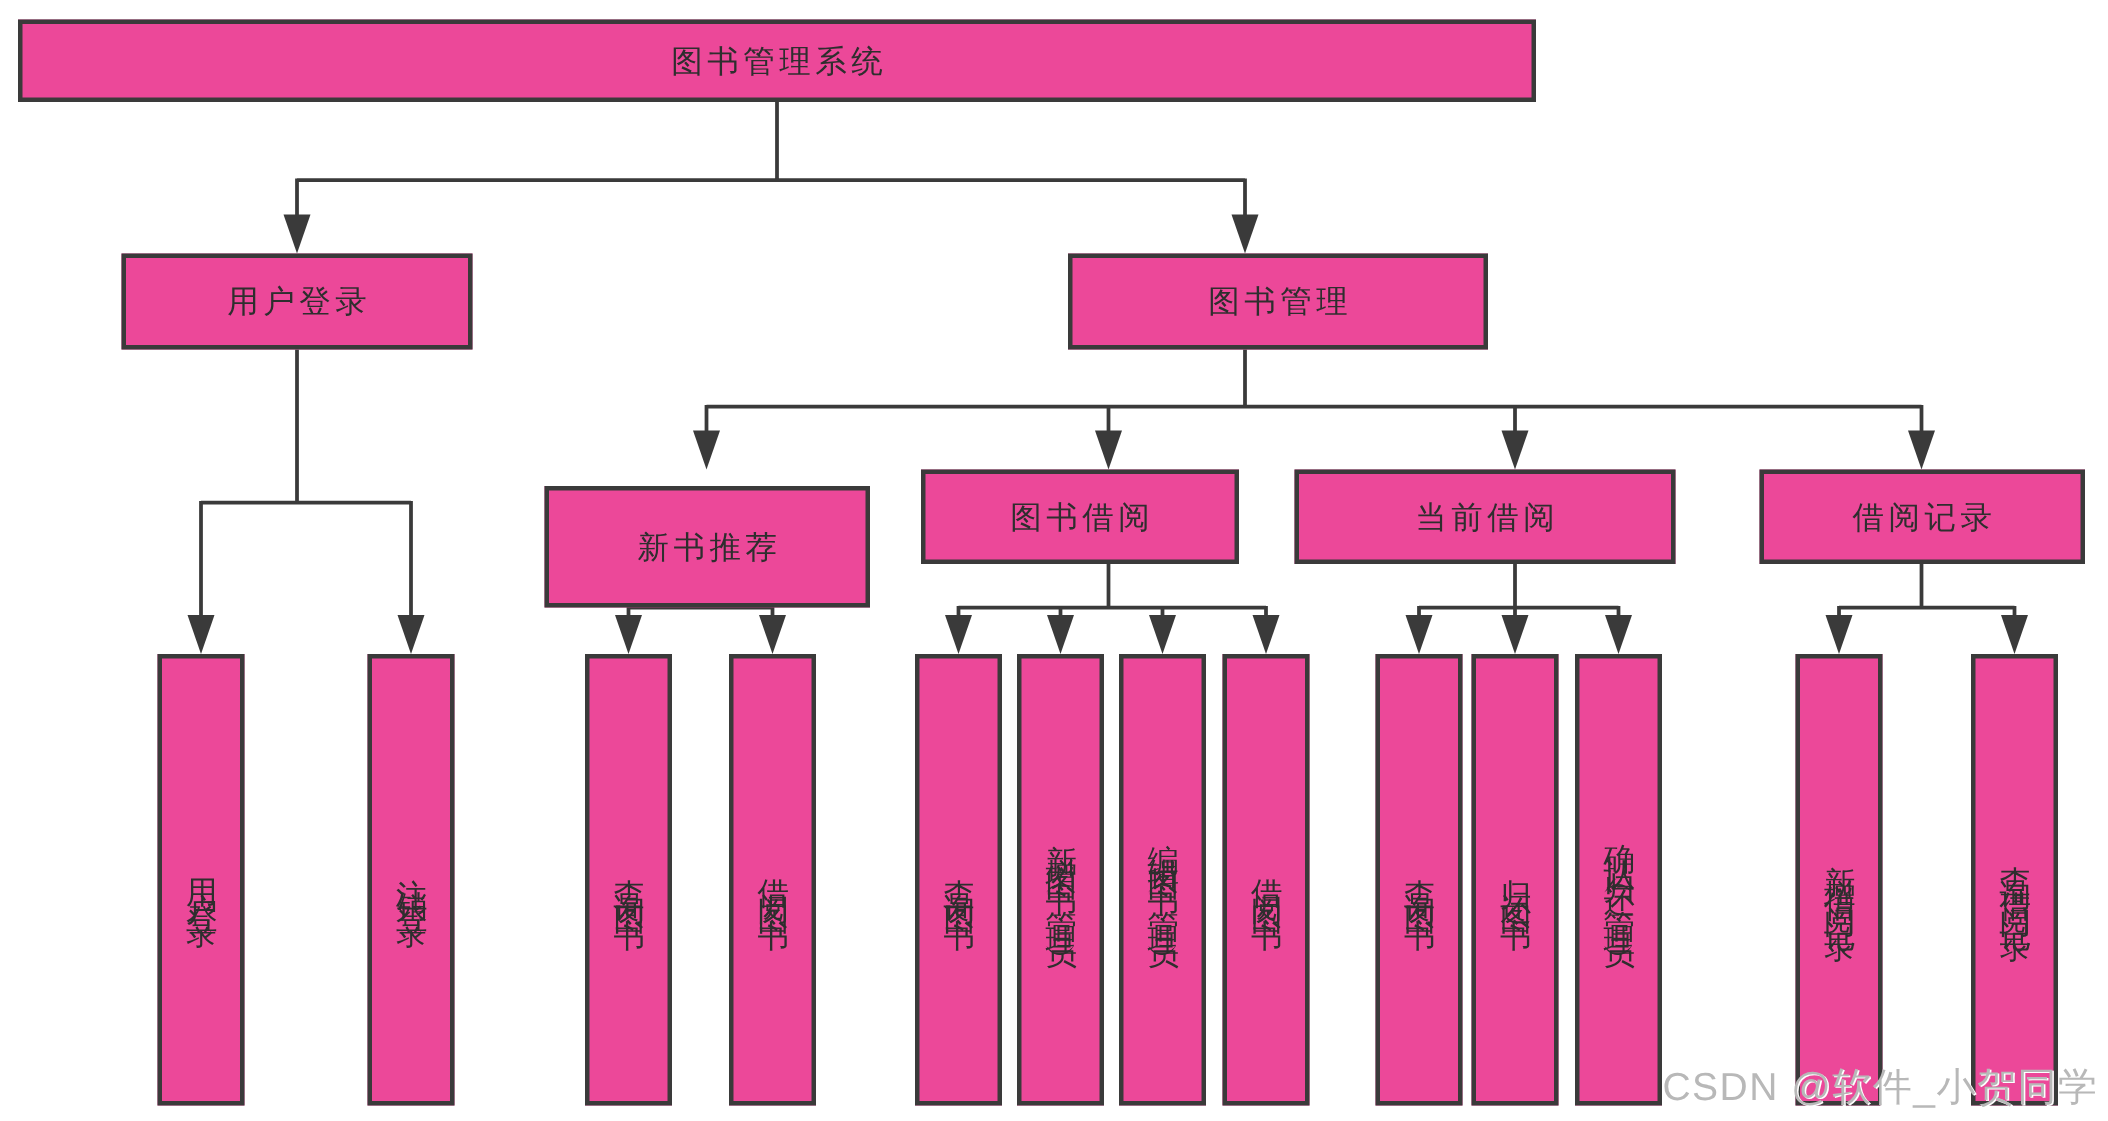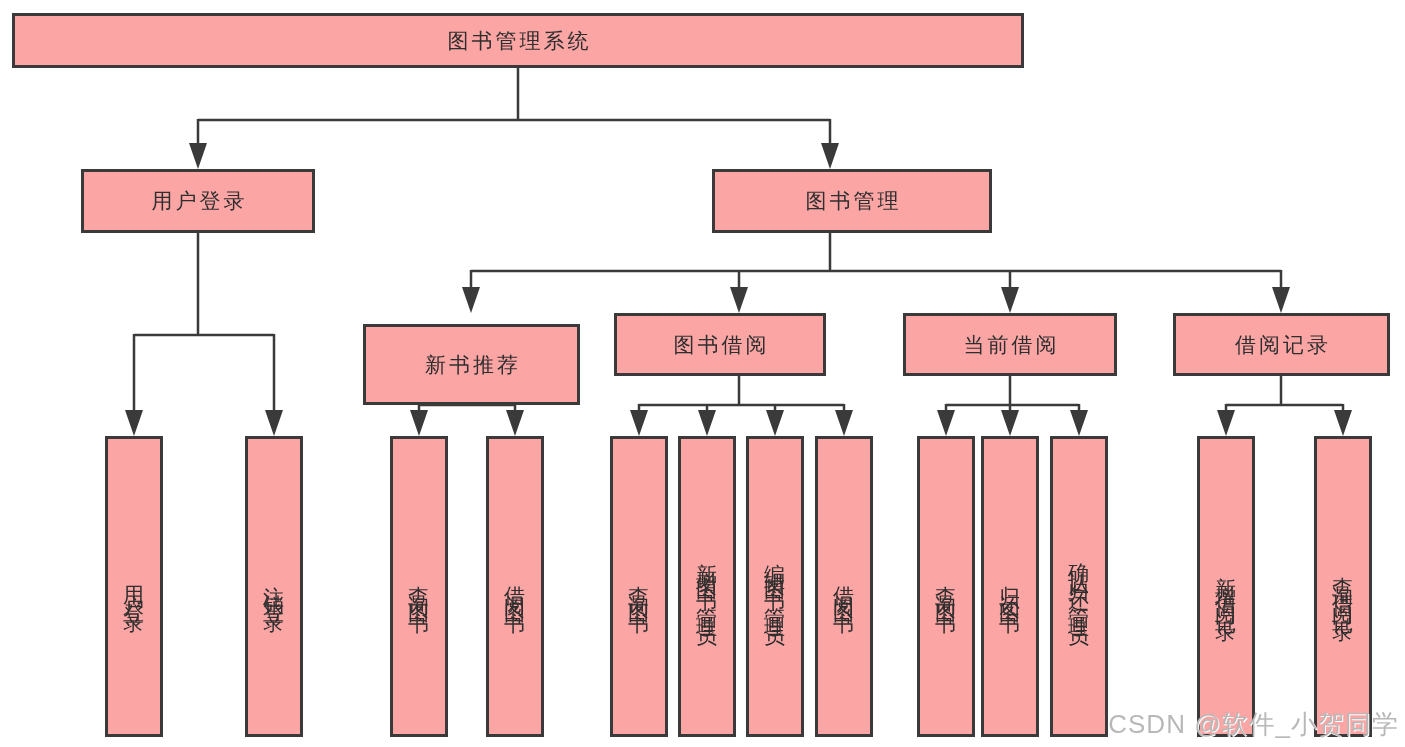--- a/index.html
+++ b/index.html
@@ -26,21 +26,21 @@
     stroke-width: 2.5;
     fill: none;
   }
   .edges polygon {
     fill: var(--line);
     stroke: none;
   }
   .node {
     position: absolute;
     box-sizing: border-box;
-    background: #fca5a5;
+    background: #ec4899;
     border: 3px solid var(--line);
     display: flex;
     align-items: center;
     justify-content: center;
     color: var(--text);
     text-align: center;
   }
   .h {
     font-size: 21px;
     letter-spacing: 3px;
@@ -118,21 +118,21 @@
     </g>
   </svg>
 
   <div class="node h" style="left:12px; top:13px; width:1012px; height:55px;">图书管理系统</div>
 
   <div class="node h" style="left:81px; top:169px; width:234px; height:64px;">用户登录</div>
   <div class="node h" style="left:712px; top:169px; width:280px; height:64px;">图书管理</div>
 
   <div class="node h" style="left:363px; top:324px; width:217px; height:81px;">新书推荐</div>
   <div class="node h" style="left:614px; top:313px; width:212px; height:63px;">图书借阅</div>
-  <div class="node h" style="left:903px; top:313px; width:214px; height:63px;">当前借阅</div>
+  <div class="node h" style="left:863px; top:313px; width:254px; height:63px;">当前借阅</div>
   <div class="node h" style="left:1173px; top:313px; width:217px; height:63px;">借阅记录</div>
 
   <div class="node v" style="left:105px; top:436px; width:58px; height:301px;">用户登录</div>
   <div class="node v" style="left:245px; top:436px; width:58px; height:301px;">注销登录</div>
 
   <div class="node v" style="left:390px; top:436px; width:58px; height:301px;">查询图书</div>
   <div class="node v" style="left:486px; top:436px; width:58px; height:301px;">借阅图书</div>
 
   <div class="node v" style="left:610px; top:436px; width:58px; height:301px;">查询图书</div>
   <div class="node v" style="left:678px; top:436px; width:58px; height:301px;">新增图书（管理员）</div>

